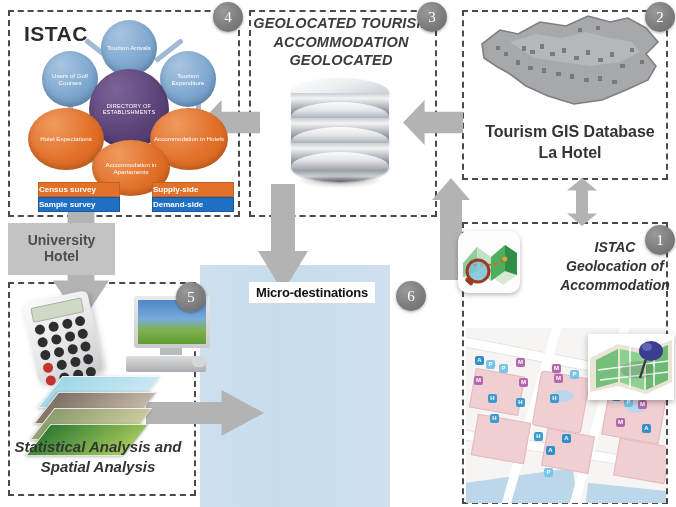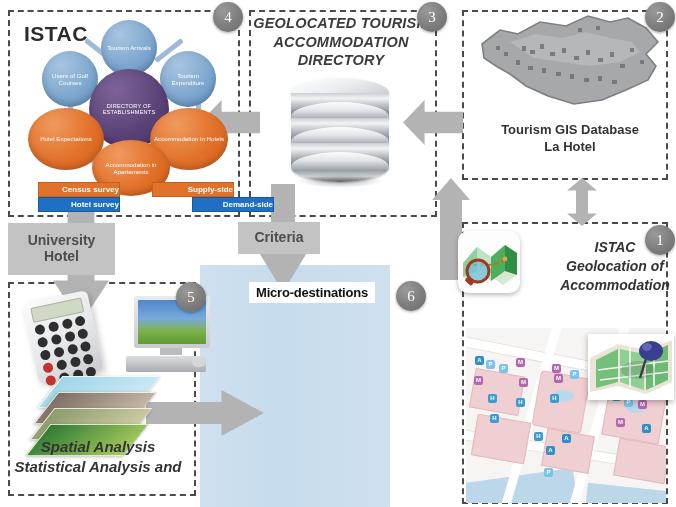--- a/index.html
+++ b/index.html
@@ -42,21 +42,21 @@
   .node{position:absolute;border-radius:50%;display:flex;align-items:center;justify-content:center;
         text-align:center;color:#ffffff;line-height:1.15;z-index:8;}
   .n-blue{background:radial-gradient(circle at 34% 26%, #a8c4e0 0%, #7fa8d0 55%, #5c8ab8 100%);
           box-shadow:inset 0 -3px 6px rgba(0,0,0,.18);}
   .n-org{background:radial-gradient(circle at 34% 26%, #ef9a5e 0%, #e2712a 55%, #cf5f18 100%);
          box-shadow:inset 0 -3px 6px rgba(0,0,0,.18);}
   .n-pur{background:radial-gradient(circle at 34% 26%, #7d6397 0%, #5b4378 55%, #47305f 100%);
          box-shadow:inset 0 -3px 6px rgba(0,0,0,.2);}
   .spoke{position:absolute;background:#9fb9d6;z-index:6;border-radius:2px;}
   .spoke.org{background:#eda367;}
-  .legend{position:absolute;height:13px;display:flex;align-items:center;justify-content:flex-end;
+  .legend{position:absolute;height:13px;display:flex;align-items:center;justify-content:flex-start;
           color:#ffffff;font-size:8px;font-weight:bold;z-index:15;}
   .lg-org{background:#e2712a;border:1px solid #c85f1b;}
   .lg-blu{background:#1f6fc4;border:1px solid #17589e;}
 
   
   .gtad{position:absolute;left:248px;top:14px;width:186px;text-align:center;
         font-family:"Liberation Sans", sans-serif;font-style:italic;font-weight:bold;
         font-size:14.5px;color:#3c3c3c;line-height:1.28;letter-spacing:.2px;}
 
   
@@ -107,21 +107,21 @@
   .layers{position:absolute;left:32px;top:376px;width:112px;height:84px;z-index:6;}
   .layers .ly{position:absolute;width:96px;height:30px;
       transform:skewX(-38deg);border:1px solid rgba(255,255,255,.75);
       box-shadow:0 1px 3px rgba(0,0,0,.25);}
 
   .statlabel{position:absolute;left:10px;top:437px;width:176px;text-align:center;
              font-style:italic;font-weight:bold;font-size:15px;color:#333;line-height:1.3;z-index:20;}
 
   
   .gistext{position:absolute;left:472px;top:122px;width:196px;text-align:center;
-           font-size:13px;font-weight:bold;color:#333;line-height:1.3;}
+           font-size:16px;font-weight:bold;color:#333;line-height:1.3;}
   .geotext{position:absolute;left:556px;top:238px;width:118px;text-align:center;
            font-style:italic;font-weight:bold;font-size:14px;color:#333;line-height:1.35;}
 
   
   .maptile{position:absolute;left:458px;top:231px;width:62px;height:62px;border-radius:10px;
            background:#fdfdfd;box-shadow:0 2px 5px rgba(0,0,0,.28);z-index:14;overflow:hidden;}
 
   
   .street{position:absolute;left:466px;top:328px;width:200px;height:175px;overflow:hidden;z-index:3;
           background:#f7f5f3;}
@@ -174,35 +174,35 @@
     <span>Accommodation in Hotels</span>
   </div>
   <div class="node n-org" style="left:92px;top:140px;width:78px;height:56px;font-size:6.2px;">
     <span>Accommodation in Apartaments</span>
   </div>
 
   <div class="legend lg-org" style="left:38px;top:182px;width:80px;">
     <span>Census survey</span>
   </div>
   <div class="legend lg-blu" style="left:38px;top:197px;width:80px;">
-    <span>Hotel survey</span>
+    <span>Sample survey</span>
   </div>
   <div class="legend lg-org" style="left:152px;top:182px;width:80px;">
     <span>Supply-side</span>
   </div>
-  <div class="legend lg-blu" style="left:152px;top:197px;width:80px;margin-left:40px;">
+  <div class="legend lg-blu" style="left:152px;top:197px;width:80px;">
     <span>Demand-side</span>
   </div>
 
   <div class="panel" style="left:249px;top:10px;width:188px;height:207px;"></div>
   <div class="badge" style="left:417px;top:2px;">3</div>
   <div class="gtad">
     <div>GEOLOCATED TOURISM</div>
     <div>ACCOMMODATION</div>
-    <div>DIRECTORY</div>
+    <div>GEOLOCATED</div>
   </div>
   <div class="db">
     <div class="disc top" style="top:0;"></div>
     <div class="band" style="top:15px;"></div>
     <div class="disc" style="top:24px;"></div>
     <div class="band" style="top:40px;"></div>
     <div class="disc" style="top:49px;"></div>
     <div class="band" style="top:65px;"></div>
     <div class="disc" style="top:74px;"></div>
     <div class="shadow"></div>
@@ -374,22 +374,22 @@
   </div>
 
   <div class="layers">
     <div class="ly" style="left:18px;top:0;background:linear-gradient(120deg,#9fd6e8,#cfe9f3);"></div>
     <div class="ly" style="left:14px;top:16px;background:linear-gradient(120deg,#7a6d62,#cdbfae);"></div>
     <div class="ly" style="left:10px;top:32px;background:linear-gradient(120deg,#8b9a6c,#d2cfa6);"></div>
     <div class="ly" style="left:6px;top:48px;background:linear-gradient(120deg,#2f7a34,#a9cc5c);"></div>
   </div>
 
   <div class="statlabel">
+    <div>Statistical Analysis and</div>
     <div>Spatial Analysis</div>
-    <div>Statistical Analysis and</div>
   </div>
 
   <div class="mdmap">
     <div class="sea"></div>
     <svg viewBox="0 0 190 242" width="190" height="242">
       <path d="M44 0 L190 0 L190 242 L96 242 L74 212 L62 176 L50 140 L40 104 L34 66 L36 30 Z" fill="#ece7dc"></path>
       <path d="M96 18 L150 8 L186 40 L188 110 L170 160 L150 210 L120 240 L96 242 L80 210
                L68 170 L58 130 L50 92 L52 52 Z" fill="#e2dccf" opacity=".85"></path>
       <g stroke="#cfc8b8" stroke-width="1" fill="none" opacity=".8">
         <path d="M70 40 C96 46, 118 38, 150 50"></path>
@@ -418,23 +418,20 @@
 
   <div class="arrow arw-updown" style="left:567px;top:178px;width:30px;height:48px;"></div>
 
   <div class="arrow arw-down" style="left:53px;top:211px;width:56px;height:112px;"></div>
   <div class="plate" style="left:8px;top:223px;width:107px;height:52px;font-size:14px;">
     <span>University</span>
     <span>Hotel</span>
   </div>
 
   <div class="arrow arw-down" style="left:258px;top:184px;width:50px;height:108px;"></div>
-  <div class="plate" style="left:238px;top:222px;width:82px;height:32px;font-size:14px;">
-    <span>Criteria</span>
-  </div>
 
   <div class="arrow arw-right" style="left:146px;top:390px;width:118px;height:46px;"></div>
 
   <div class="elbow" style="left:362px;top:178px;width:128px;height:110px;">
     <div class="bar" style="left:78px;top:80px;width:50px;height:22px;"></div>
     <div class="bar" style="left:78px;top:22px;width:22px;height:60px;"></div>
     <div class="head" style="left:70px;top:0;"></div>
   </div>
 
 </div>

